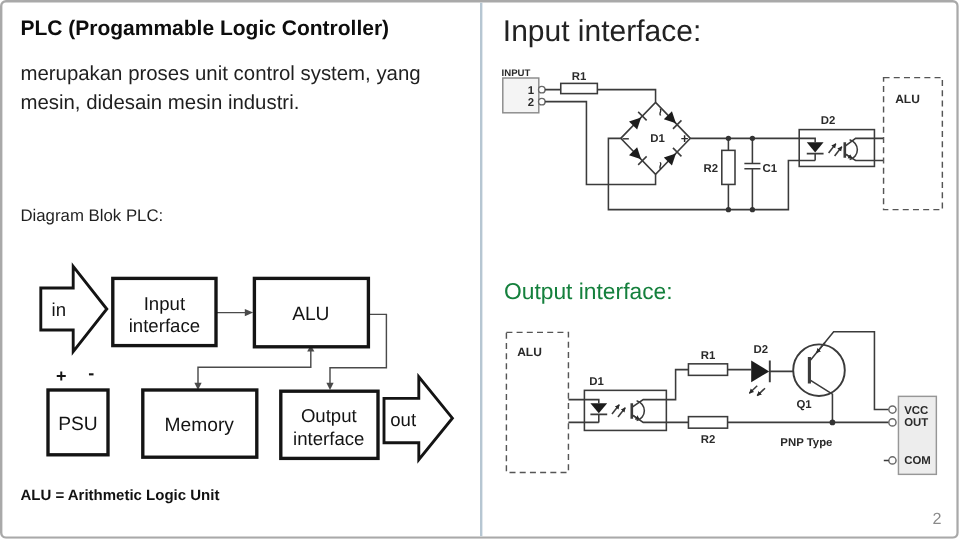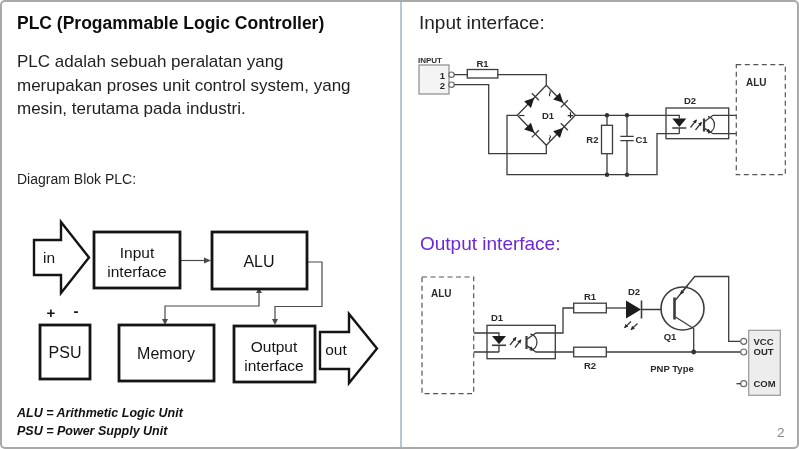--- a/index.html
+++ b/index.html
@@ -5,23 +5,23 @@
   html,body { margin:0; padding:0; background:#fff; }
   .slide {
     position:relative; width:799px; height:449px; box-sizing:border-box;
     background:#fff; border:2px solid #a9a9a9; border-radius:5px; overflow:hidden;
     font-family:"Liberation Sans", sans-serif; color:#1c1c1c;
   }
   .divider { position:absolute; left:398px; top:0; width:2px; height:100%; background:#b6c6d2; }
   .title { position:absolute; left:15px; top:11px; font-size:17.5px; font-weight:bold; color:#0d0d0d; }
   .para  { position:absolute; left:15px; top:48px; font-size:17px; line-height:23.6px; color:#1f1f1f; }
   .diagram-label { position:absolute; left:15px; top:169px; font-size:14px; color:#1f1f1f; }
-  .footnotes { position:absolute; left:15px; top:403px; font-size:12.5px; font-weight:bold; font-style:italic; line-height:17.5px; color:#111; }
-  .heading-in  { position:absolute; left:417px; top:10px;  font-size:19px; color:#222; }
-  .heading-out { position:absolute; left:418px; top:231px; font-size:19px; color:#6d28d9; }
+  .footnotes { position:absolute; left:15px; top:403px; font-size:12.5px; font-weight:bold; line-height:17.5px; color:#111; }
+  .heading-in  { position:absolute; left:417px; top:10px;  font-size:25px; color:#222; }
+  .heading-out { position:absolute; left:418px; top:231px; font-size:19px; color:#15803d; }
   .pagenum { position:absolute; left:775px; top:423px; width:20px; text-align:left; font-size:13.5px; color:#8a8a8a; }
   svg { position:absolute; }
   #blockdiag { left:0; top:200px; }
   #incircuit { left:405px; top:45px; }
   #outcircuit{ left:405px; top:258px; }
   
   .bbox { fill:#fff; stroke:#141414; stroke-width:2.8; }
   .barrow { fill:#fff; stroke:#141414; stroke-width:2.4; stroke-linejoin:miter; }
   .btxt { font-family:"Liberation Sans",sans-serif; font-size:15.5px; fill:#141414; text-anchor:middle; }
   .btxt2 { font-family:"Liberation Sans",sans-serif; font-size:16px; fill:#141414; text-anchor:middle; }
@@ -41,23 +41,22 @@
   .end { text-anchor:end; }
 </style>
 </head>
 <body>
 
 <div class="slide">
   <div class="divider"></div>
 
   <div class="title">PLC (Progammable Logic Controller)</div>
   <div class="para">
-    <div>PLC adalah sebuah peralatan yang</div>
     <div>merupakan proses unit control system, yang</div>
-    <div>mesin, terutama pada industri.</div>
+    <div>mesin, didesain mesin industri.</div>
   </div>
   <div class="diagram-label">Diagram Blok PLC:</div>
 
   <svg id="blockdiag" width="400" height="210" viewBox="0 0 400 210">
 
     <path class="conn" d="M 178,58.5 H 203"></path>
     <polygon class="ahead" points="202,55.5 209,58.5 202,61.5"></polygon>
     <path class="conn" d="M 305,60 H 320 V 104.5 H 273 V 118"></path>
     <polygon class="ahead" points="270,117 276,117 273,123"></polygon>
     <path class="conn" d="M 257,90 V 104 H 163 V 118"></path>
@@ -86,21 +85,20 @@
     <rect class="bbox" x="232" y="124" width="81" height="56"></rect>
     <text class="btxt" x="272" y="150">Output</text>
     <text class="btxt" x="272" y="169">interface</text>
 
     <polygon class="barrow" points="318,130 347,130 347,112 375,146.5 347,181 347,167 318,167"></polygon>
     <text class="btxt" x="334" y="153">out</text>
   </svg>
 
   <div class="footnotes">
     <div>ALU = Arithmetic Logic Unit</div>
-    <div>PSU = Power Supply Unit</div>
   </div>
 
   <div class="heading-in">Input interface:</div>
 
   <svg id="incircuit" width="390" height="140" viewBox="0 0 390 140">
     <defs>
       <marker id="ah" orient="auto" markerWidth="6" markerHeight="6" refX="3.5" refY="2" markerUnits="userSpaceOnUse">
         <path d="M0,0 L4,2 L0,4 Z" fill="#2a2a2a"></path>
       </marker>
     </defs>

